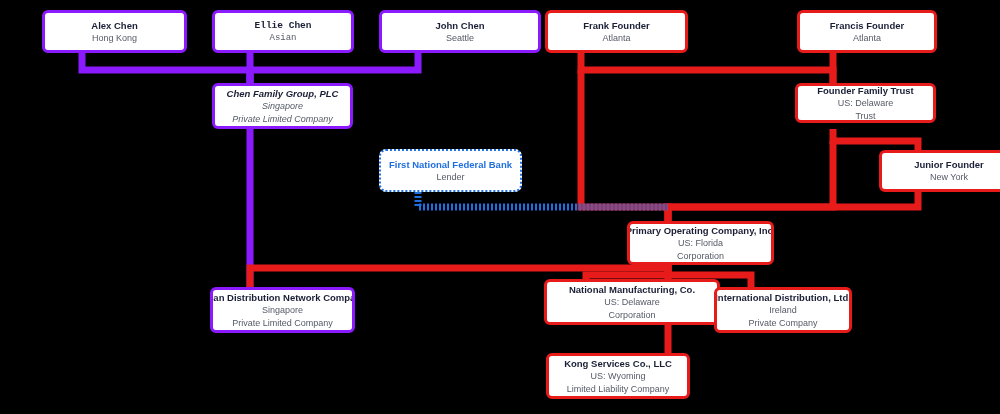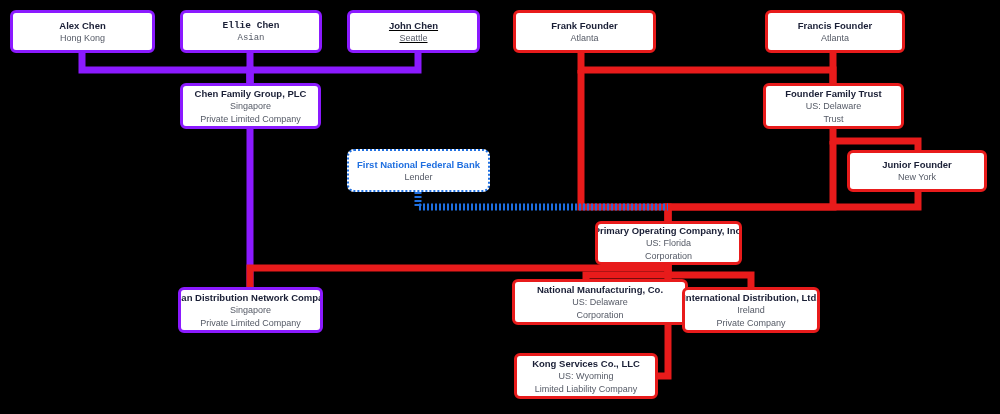--- a/index.html
+++ b/index.html
@@ -26,20 +26,21 @@
     position: absolute;
     box-sizing: border-box;
     background: #ffffff;
     border-radius: 6px;
     display: flex;
     flex-direction: column;
     align-items: center;
     justify-content: center;
     z-index: 5;
     overflow: hidden;
+    margin-left: 32px;
   }
   .node .title {
     font-size: 9.5px;
     font-weight: bold;
     color: #1a1f36;
     line-height: 13px;
     text-align: center;
     white-space: nowrap;
   }
   .node .sub {
@@ -92,38 +93,38 @@
     </svg>
   <div id="node-layer">
       <div class="node purple" style="left: 10px; top: 10px; width: 145px; height: 43px;">
         <div class="title">Alex Chen</div>
         <div class="sub">Hong Kong</div>
       </div>
       <div class="node purple" style="left: 180px; top: 10px; width: 142px; height: 43px; font-family: Liberation Mono, monospace;">
         <div class="title">Ellie Chen</div>
         <div class="sub">Asian</div>
       </div>
-      <div class="node purple" style="left: 347px; top: 10px; width: 133px; height: 43px; text-decoration: underline;">
+      <div class="node purple" style="left: 347px; top: 10px; width: 162px; height: 43px;">
         <div class="title">John Chen</div>
         <div class="sub">Seattle</div>
       </div>
       <div class="node red" style="left: 513px; top: 10px; width: 143px; height: 43px;">
         <div class="title">Frank Founder</div>
         <div class="sub">Atlanta</div>
       </div>
       <div class="node red" style="left: 765px; top: 10px; width: 140px; height: 43px;">
         <div class="title">Francis Founder</div>
         <div class="sub">Atlanta</div>
       </div>
-      <div class="node purple" style="left: 180px; top: 83px; width: 141px; height: 46px;">
+      <div class="node purple" style="left: 180px; top: 83px; width: 141px; height: 46px; font-style: italic;">
         <div class="title">Chen Family Group, PLC</div>
         <div class="sub">Singapore</div>
         <div class="sub">Private Limited Company</div>
       </div>
-      <div class="node red" style="left: 763px; top: 83px; width: 141px; height: 46px;">
+      <div class="node red" style="left: 763px; top: 83px; width: 141px; height: 40px;">
         <div class="title">Founder Family Trust</div>
         <div class="sub">US: Delaware</div>
         <div class="sub">Trust</div>
       </div>
       <div class="node blue-dotted" style="left: 347px; top: 149px; width: 143px; height: 43px;">
         <div class="title">First National Federal Bank</div>
         <div class="sub">Lender</div>
       </div>
       <div class="node red" style="left: 847px; top: 150px; width: 140px; height: 42px;">
         <div class="title">Junior Founder</div>

